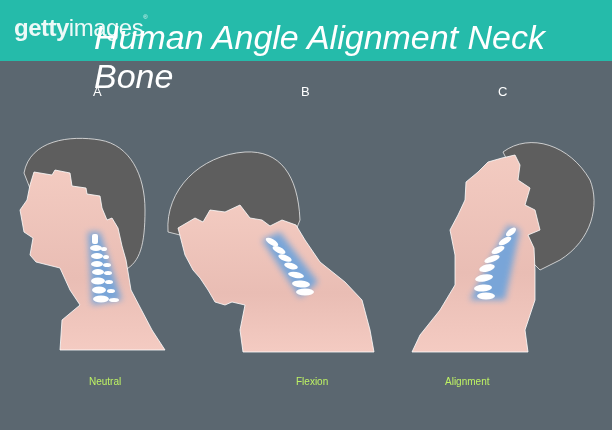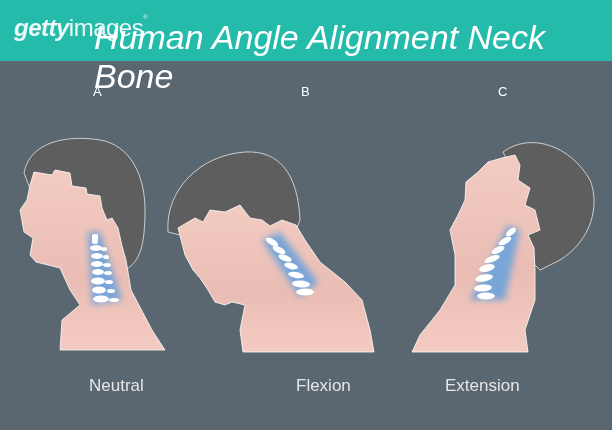--- a/index.html
+++ b/index.html
@@ -1,23 +1,23 @@
 <!DOCTYPE html>
 <html><head>
 <meta charset="utf-8">
 <style>
   html,body{margin:0;padding:0;}
   body{width:612px;height:430px;overflow:hidden;background:#5b6770;font-family:"Liberation Sans",sans-serif;position:relative;}
   .header{position:absolute;left:0;top:0;width:612px;height:61px;background:#25bbaa;}
   .logo{position:absolute;left:14px;top:14px;color:#ffffff;font-size:24px;letter-spacing:-0.5px;opacity:0.92;}
-  .logo b{font-weight:bold;font-style:italic;}
+  .logo b{font-weight:bold;}
   .logo .reg{font-size:6px;vertical-align:top;}
   .title{position:absolute;left:94px;top:18px;color:#ffffff;font-size:34px;font-style:italic;}
   .letter{position:absolute;top:84px;color:#ffffff;font-size:13px;}
-  .caption{position:absolute;top:376px;color:#e5e5e5;font-size:17px;}
+  .caption{position:absolute;top:376px;color:#bef264;font-size:10px;}
   svg.art{position:absolute;left:0;top:61px;}
 </style>
 </head>
 <body>
 
 <div class="header">
   <div class="logo"><b>getty</b><span>images</span><span class="reg">®</span></div>
   <div class="title">Human Angle Alignment Neck Bone</div>
 </div>
 
@@ -87,13 +87,13 @@
       <ellipse cx="487" cy="268" rx="8" ry="3.5" transform="rotate(-15 487 268)"></ellipse>
       <ellipse cx="484" cy="278" rx="9" ry="3.5" transform="rotate(-10 484 278)"></ellipse>
       <ellipse cx="483" cy="288" rx="9" ry="3.5" transform="rotate(-5 483 288)"></ellipse>
       <ellipse cx="486" cy="296" rx="9" ry="3.5"></ellipse>
     </g>
   </g>
 </svg>
 
 <div class="caption" style="left:89px">Neutral</div>
 <div class="caption" style="left:296px">Flexion</div>
-<div class="caption" style="left:445px">Extension</div>
+<div class="caption" style="left:445px">Alignment</div>
 
 </body></html>

